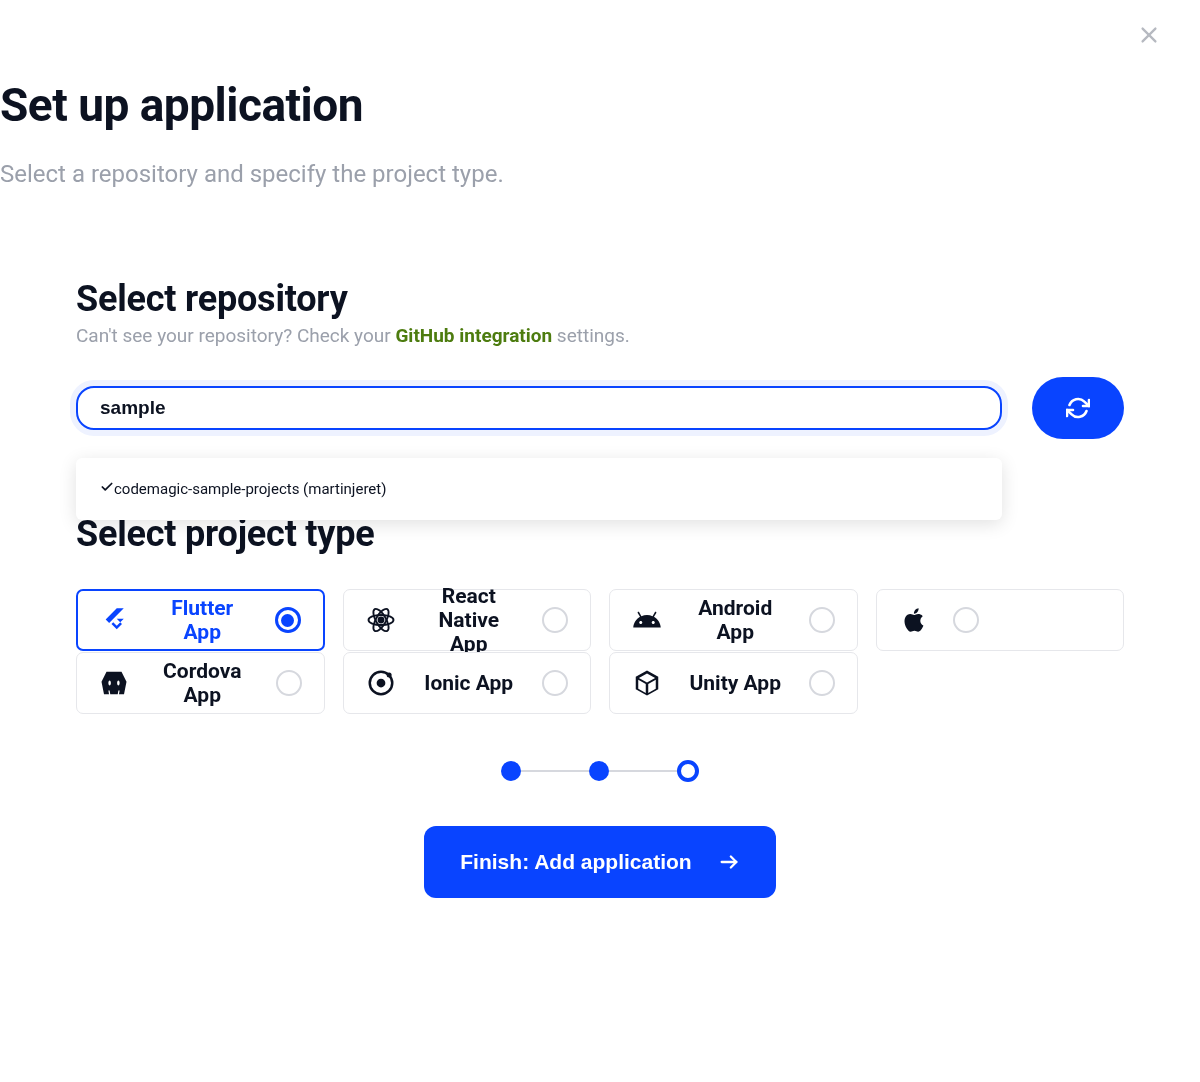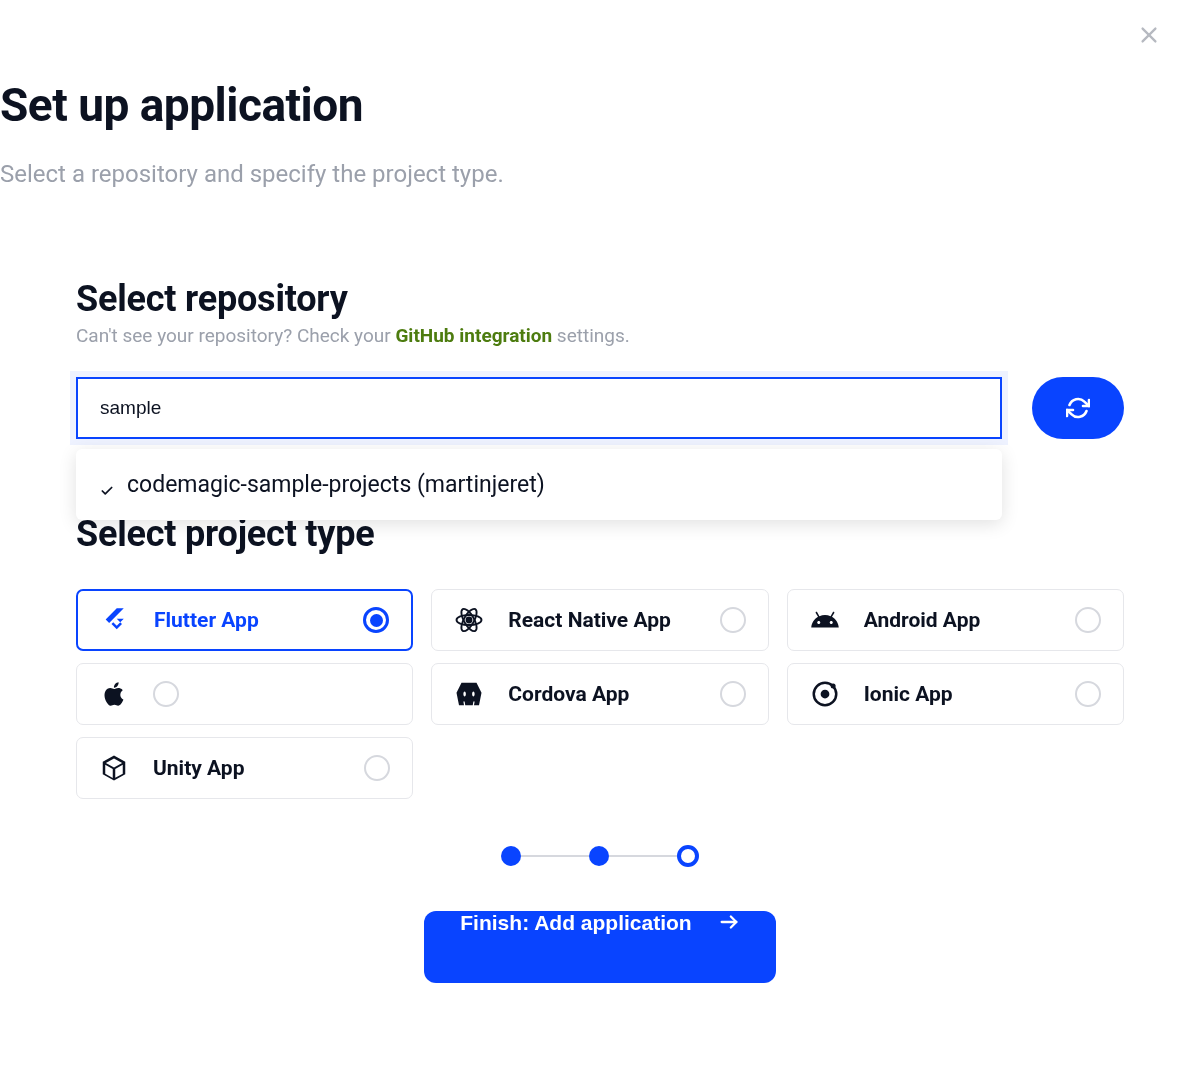--- a/index.html
+++ b/index.html
@@ -62,29 +62,30 @@
     gap: 30px;
     margin-top: 30px;
     position: relative;
   }
   .combo-wrap {
     flex: 1;
     position: relative;
   }
   .combo-input {
     width: 100%;
-    height: 62px;
+    height: 44px;
     border: 2px solid #0944ff;
-    border-radius: 0;
+    border-radius: 18px;
     padding: 0 22px;
     font-size: 19px;
     color: #0c1221;
     outline: none;
     box-shadow: 0 0 0 6px #eef2ff;
     background: #fff;
+    font-weight: bold;
   }
   .refresh-btn {
     width: 92px;
     height: 62px;
     border: none;
     border-radius: 999px;
     background: #0944ff;
     color: #fff;
     display: flex;
     align-items: center;
@@ -97,35 +98,36 @@
     left: 0;
     right: 0;
     background: #fff;
     border-radius: 6px;
     box-shadow: 0 4px 18px rgba(0,0,0,0.12);
     padding: 8px 0;
     z-index: 10;
   }
   .dropdown-item {
     display: flex;
-    align-items: flex-end;
-    gap: 13px;
+    align-items: flex-start;
+    gap: 0;
     padding: 14px 24px;
-    font-size: 23px;
+    font-size: 15px;
     color: #0c1221;
     cursor: pointer;
   }
   .check-icon { color: #0c1221; flex-shrink: 0; }
 
   .type-section { margin-top: 74px; }
   .type-grid {
     display: grid;
-    grid-template-columns: 1fr 1fr 1fr;
-    gap: 12px 18px;
+    grid-template-columns: 1fr 1fr 1fr 1fr;
+    gap: 1px 18px;
     margin-top: 34px;
+    text-align: center;
   }
   .type-card {
     display: flex;
     align-items: center;
     gap: 24px;
     height: 62px;
     padding: 0 22px;
     border: 1.5px solid #e6e7eb;
     border-radius: 7px;
     cursor: pointer;
@@ -197,20 +199,21 @@
     background: #d6d8de;
   }
 
   .finish-wrap {
     display: flex;
     justify-content: center;
     margin-top: 44px;
   }
   .finish-btn {
     display: flex;
+    align-items: center;
     gap: 26px;
     background: #0944ff;
     color: #fff;
     border: none;
     border-radius: 12px;
     height: 72px;
     padding: 0 36px;
     font-size: 21px;
     font-weight: 700;
     cursor: pointer;

